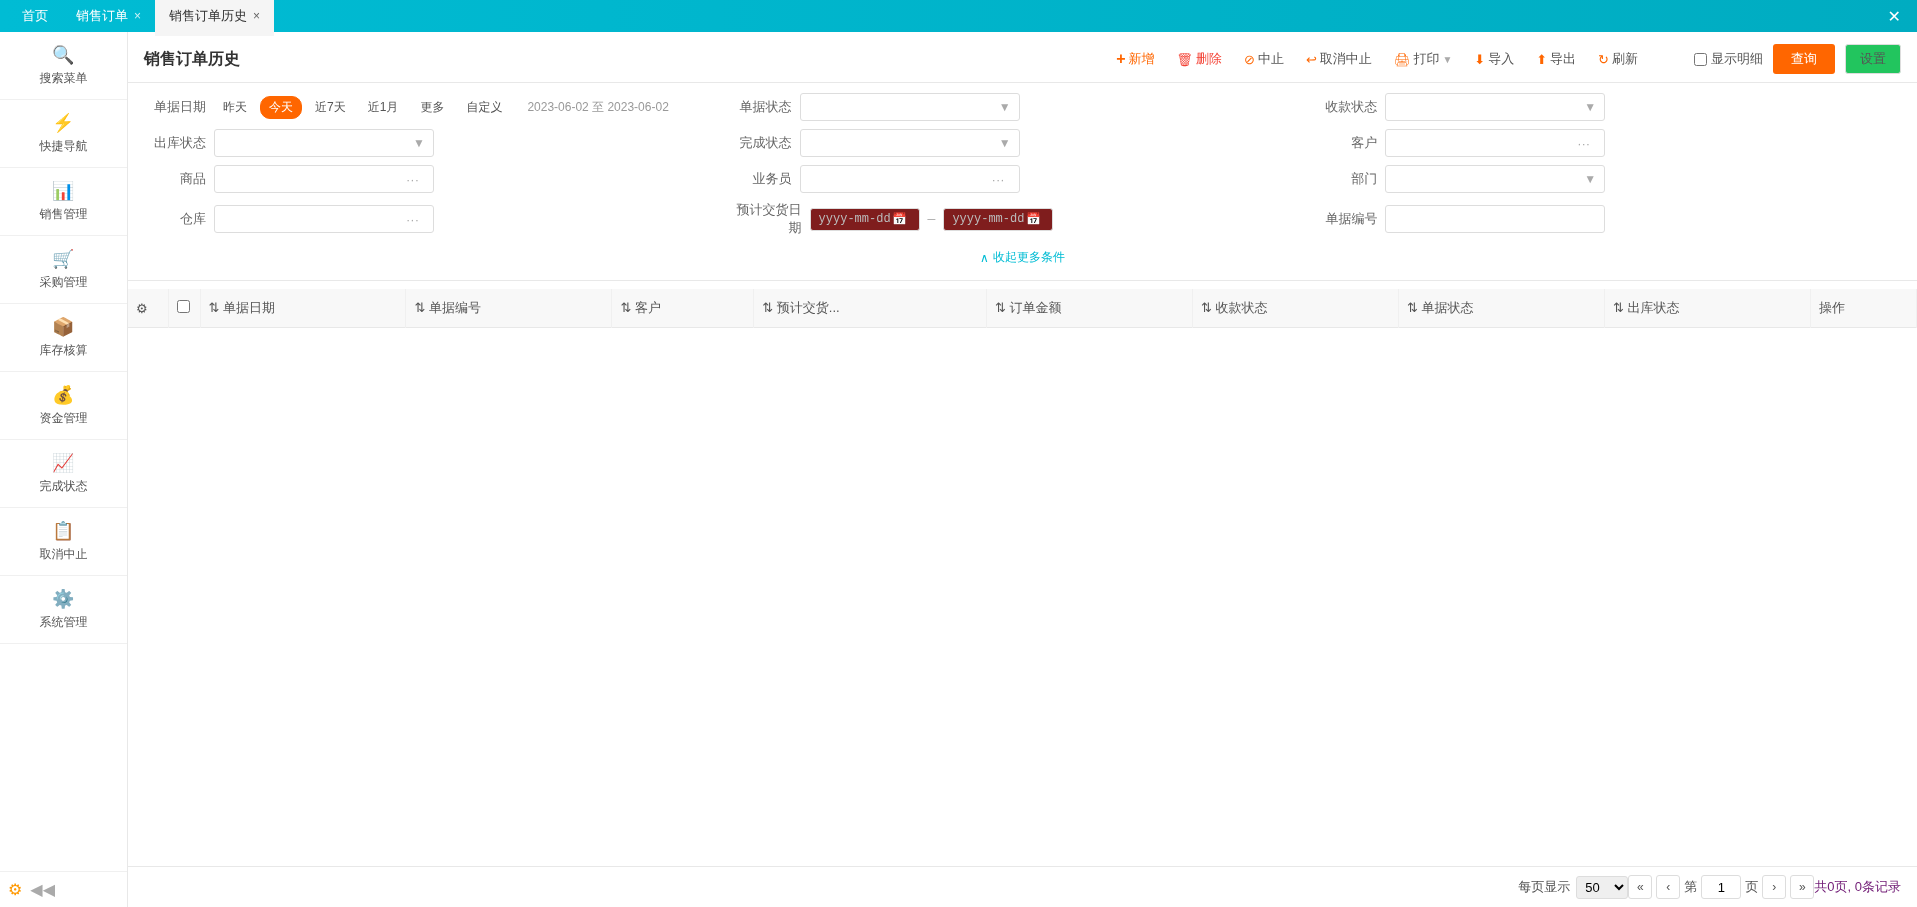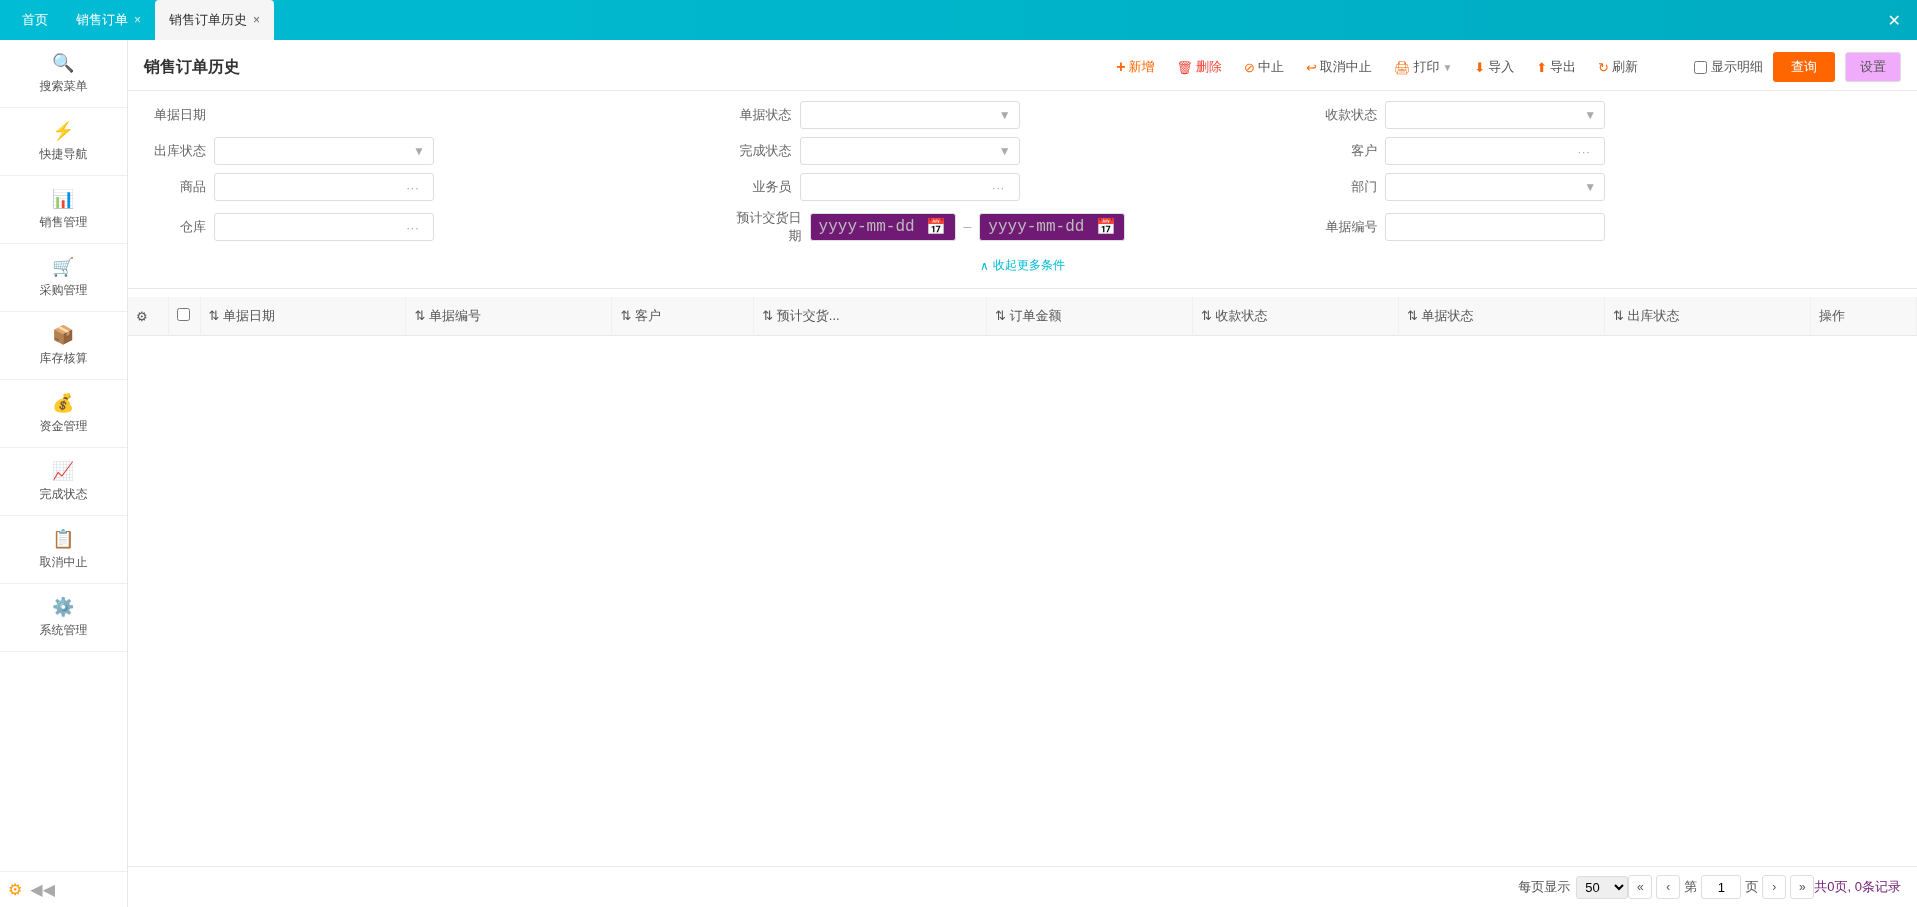--- a/index.html
+++ b/index.html
@@ -1,21 +1,21 @@
 <!DOCTYPE html>
 <html><head>
   <meta charset="utf-8">
   <style>
     * { box-sizing: border-box; margin: 0; padding: 0; }
     body { font-family: "Microsoft YaHei", "PingFang SC", sans-serif; font-size: 13px; background: #f5f5f5; display: flex; flex-direction: column; height: 907px; overflow: hidden; }
 
     
     .top-bar {
       background: linear-gradient(90deg, #00bcd4, #00acc1);
-      height: 40px;
+      height: 32px;
       display: flex;
       align-items: center;
       padding: 0 8px;
       color: white;
       flex-shrink: 0;
     }
     .tab-item {
       padding: 0 14px;
       height: 40px;
       display: flex;
@@ -138,21 +138,21 @@
     .btn-query {
       background: #ff6600;
       color: white;
       border: none;
       padding: 6px 18px;
       border-radius: 3px;
       cursor: pointer;
       font-size: 13px;
     }
     .btn-set {
-      background: #f0abfc;
+      background: #22c55e;
       color: #555;
       border: 1px solid #ddd;
       padding: 5px 14px;
       border-radius: 3px;
       cursor: pointer;
       font-size: 13px;
     }
     .display-detail-check {
       display: flex;
       align-items: center;
@@ -348,26 +348,26 @@
 
     .filter-date-input {
       display: flex;
       align-items: center;
       gap: 4px;
     }
     .date-input-box {
       border: 1px solid #ddd;
       border-radius: 3px;
       padding: 3px 8px;
-      font-size: 16px;
+      font-size: 12px;
       color: #bbb;
-      background: #701a75;
-      display: flex;
-      align-items: center;
-      gap: 12px;
+      background: #7f1d1d;
+      display: flex;
+      align-items: center;
+      gap: 2px;
       cursor: pointer;
       min-width: 110px;
     }
     .date-dash { color: #aaa; padding: 0 4px; }
     .page-section {
       background: white;
       flex: 1;
       display: flex;
       flex-direction: column;
       overflow: hidden;
@@ -485,20 +485,33 @@
           <button class="btn-query">查询</button>
           <button class="btn-set">设置</button>
         </div>
       </div>
 
       <div class="filter-area">
 
         <div class="filter-row">
           <div class="filter-section">
             <span class="filter-label">单据日期</span>
+            <div class="filter-control">
+              <div class="date-quick-btns">
+                <span class="date-quick-btn">昨天</span>
+                <span class="date-quick-btn active">今天</span>
+                <span class="date-quick-btn">近7天</span>
+                <span class="date-quick-btn">近1月</span>
+                <span class="date-quick-btn">更多</span>
+                <span class="date-quick-btn">自定义</span>
+              </div>
+              <div style="display:flex;flex-direction:column;margin-left:4px;">
+                <span class="date-range-text">2023-06-02 至 2023-06-02</span>
+              </div>
+            </div>
           </div>
           <div class="filter-section">
             <span class="filter-label">单据状态</span>
             <div class="filter-select" style="width:220px;">
               <span></span>
               <span class="arrow">▼</span>
             </div>
           </div>
           <div class="filter-section">
             <span class="filter-label">收款状态</span>

